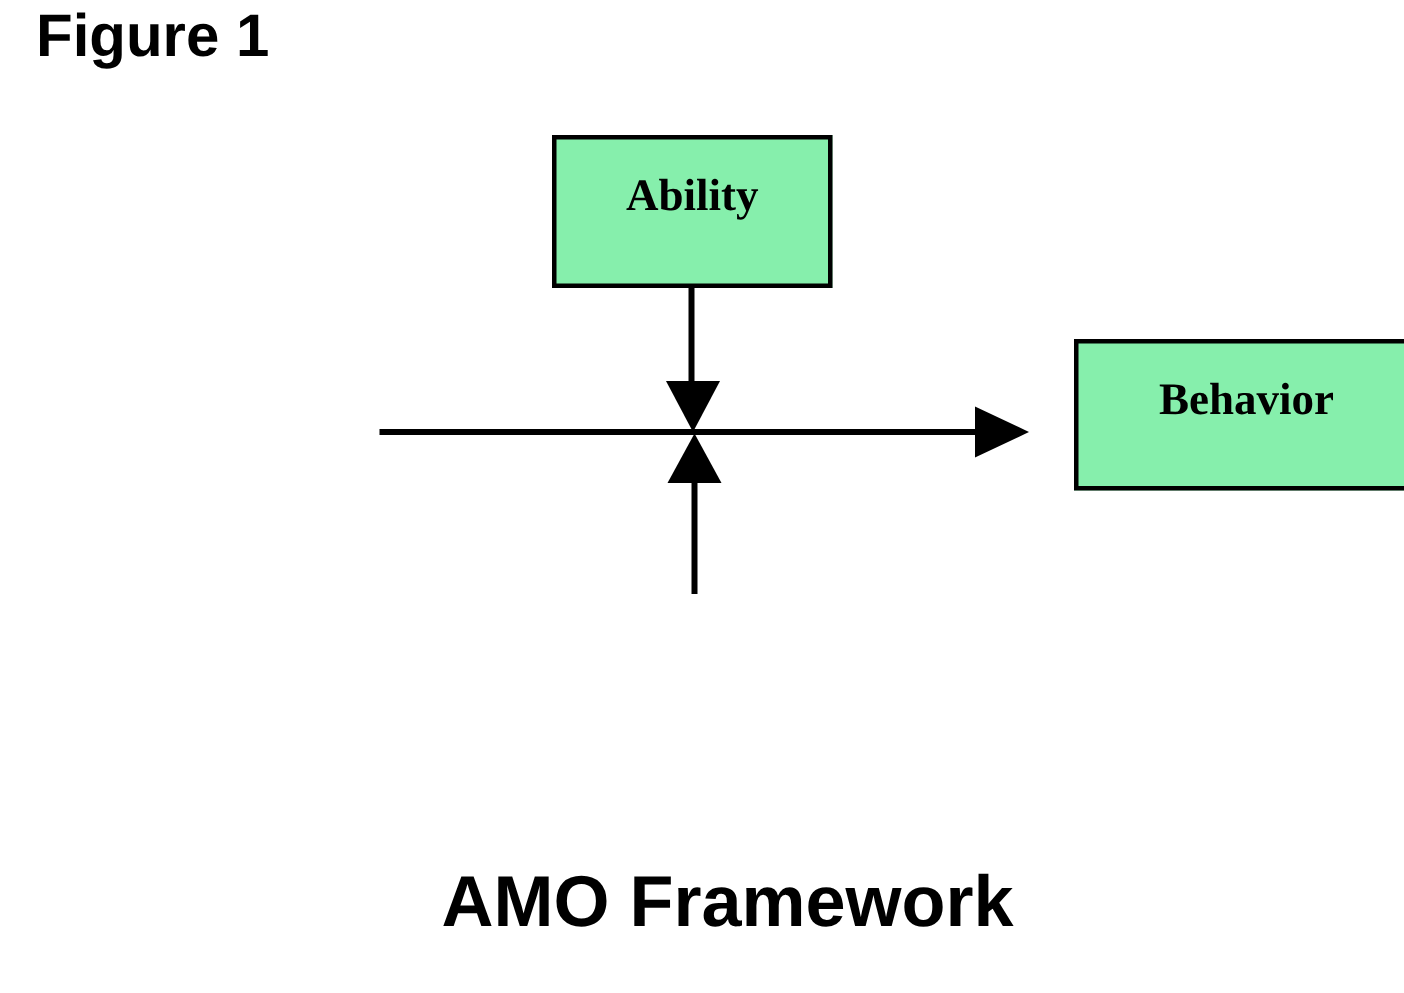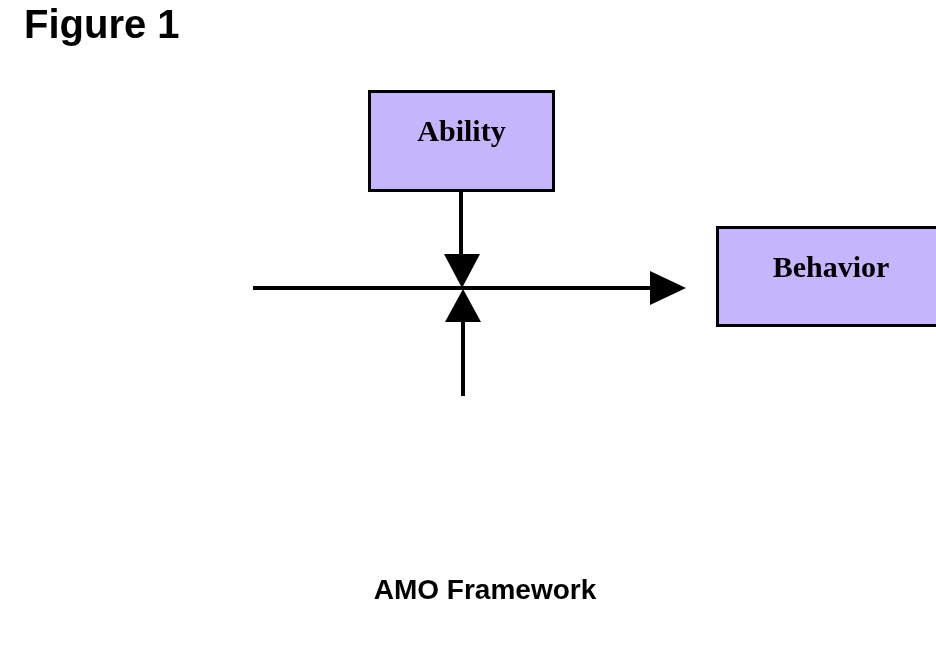--- a/index.html
+++ b/index.html
@@ -29,21 +29,21 @@
     position: absolute;
     left: 0;
     top: 0;
     width: 936px;
     height: 662px;
     pointer-events: none;
   }
   .node {
     position: absolute;
     border: 3px solid #000000;
-    background: #c4b5fd;
+    background: #86efac;
     display: flex;
     justify-content: center;
     align-items: flex-start;
     padding-top: 20px;
     box-sizing: border-box;
     font-family: "Liberation Serif", "DejaVu Serif", serif;
     font-weight: bold;
     font-size: 30px;
     line-height: 36px;
     color: #000000;
@@ -51,21 +51,21 @@
   .node-ability     { left: 368px; top: 90px;  width: 187px; height: 102px; }
   .node-motivation  { left: 18px;  top: 227px; width: 235px; height: 103px; }
   .node-behavior    { left: 716px; top: 226px; width: 230px; height: 101px; }
   .node-opportunity { left: 328px; top: 396px; width: 259px; height: 103px; }
   .figure-caption {
     position: absolute;
     left: 50px;
     top: 574px;
     width: 870px;
     text-align: center;
-    font-size: 28px;
+    font-size: 48px;
     font-weight: bold;
     font-family: "Liberation Sans", sans-serif;
     color: #000000;
   }
 </style>
 </head>
 <body>
 
 <div class="canvas">
 

